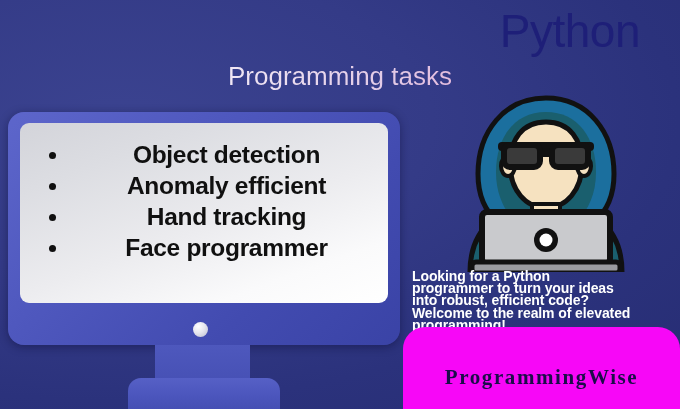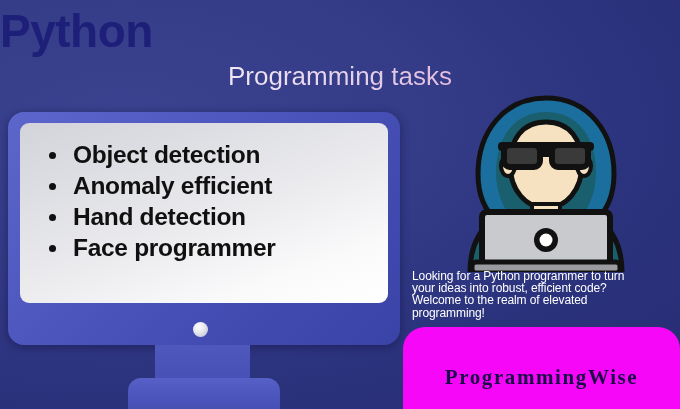--- a/index.html
+++ b/index.html
@@ -17,23 +17,23 @@
     overflow:hidden;
     background:
       radial-gradient(ellipse 120% 100% at 18% 30%, #3b4390 0%, #343b87 38%, #2b327c 68%, #262c72 100%);
   }
 
   
   .title{
     position:absolute;
     left:0; top:8px;
     width:640px;
-    text-align:left;
+    text-align:right;
     font-size:46px;
-    font-weight:700;
+    font-weight:400;
     letter-spacing:-0.5px;
     color:#1e1f78;
     line-height:1;
   }
   .subtitle{
     position:absolute;
     left:0; top:62px;
     width:680px;
     text-align:center;
     font-size:26px;
@@ -43,21 +43,21 @@
     -webkit-background-clip:text;
     background-clip:text;
     color:transparent;
     -webkit-text-fill-color:transparent;
   }
 
   
   #monitor{
     position:absolute;
     left:8px; top:112px;
-    width:392px; height:233px;
+    width:392px; height:233px;text-align:center;
   }
   .bezel{
     position:absolute; inset:0;
     border-radius:16px;
     background:linear-gradient(135deg,#5d66cb 0%,#4f58be 35%,#424bb0 70%,#3a43a6 100%);
     box-shadow:0 2px 10px rgba(10,12,50,.45);
   }
   .screen{
     position:absolute;
     left:12px; top:11px;
@@ -117,22 +117,22 @@
     left:452px; top:92px;
     width:188px; height:180px;
   }
   #hacker svg{ display:block; width:100%; height:100%; }
 
   
   .blurb{
     position:absolute;
     left:412px; top:270px;
     width:222px;
-    font-size:12px;
-    font-weight:400;
+    font-size:14px;
+    font-weight:700;
     line-height:12.2px;
     color:#ffffff;
     letter-spacing:-0.1px;
   }
 
   
   .brand{
     position:absolute;
     left:403px; top:327px;
     width:277px; height:100px;
@@ -158,21 +158,21 @@
 
   <div class="title">Python</div>
   <div class="subtitle">Programming tasks</div>
 
   <div id="monitor">
     <div class="bezel"></div>
     <div class="screen">
       <ul class="bullets">
         <li>Object detection</li>
         <li>Anomaly efficient</li>
-        <li>Hand detection</li>
+        <li>Hand tracking</li>
         <li>Face programmer</li>
       </ul>
     </div>
     <div class="power-dot"></div>
   </div>
   <div class="stand-neck"></div>
   <div class="stand-base"></div>
 
   <div id="hacker">
     <svg viewBox="0 0 188 180" xmlns="http://www.w3.org/2000/svg">

